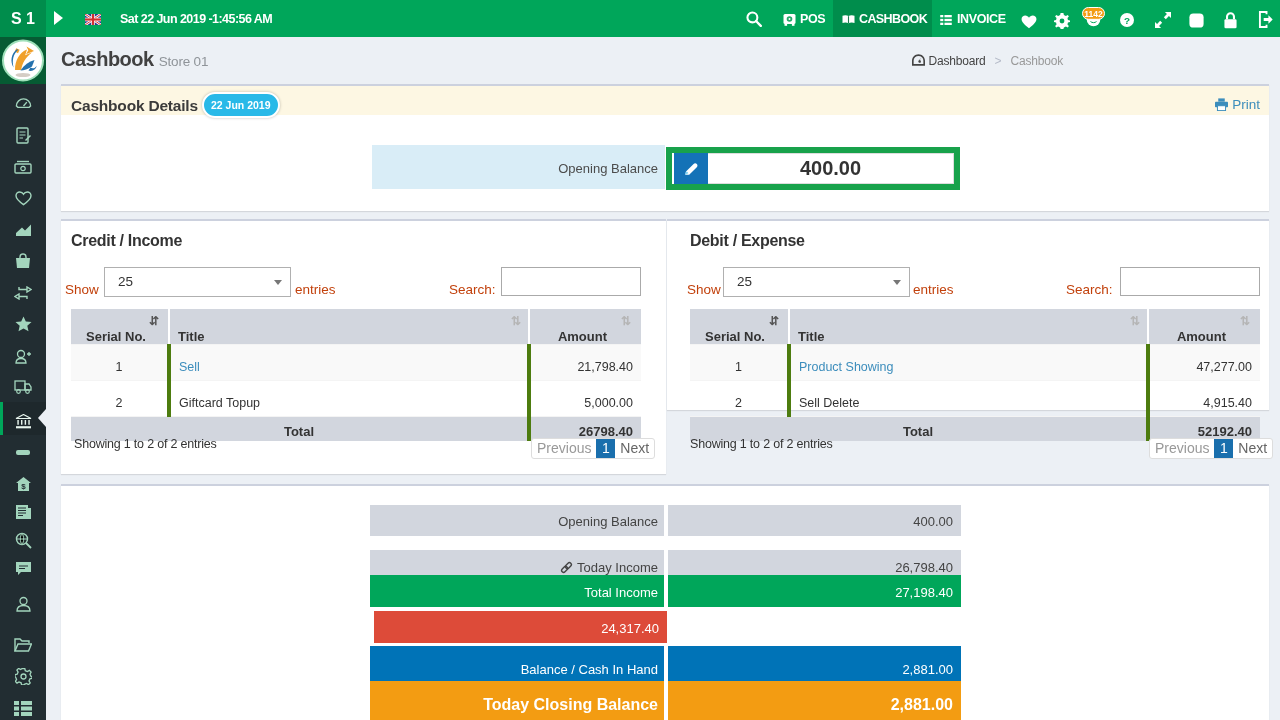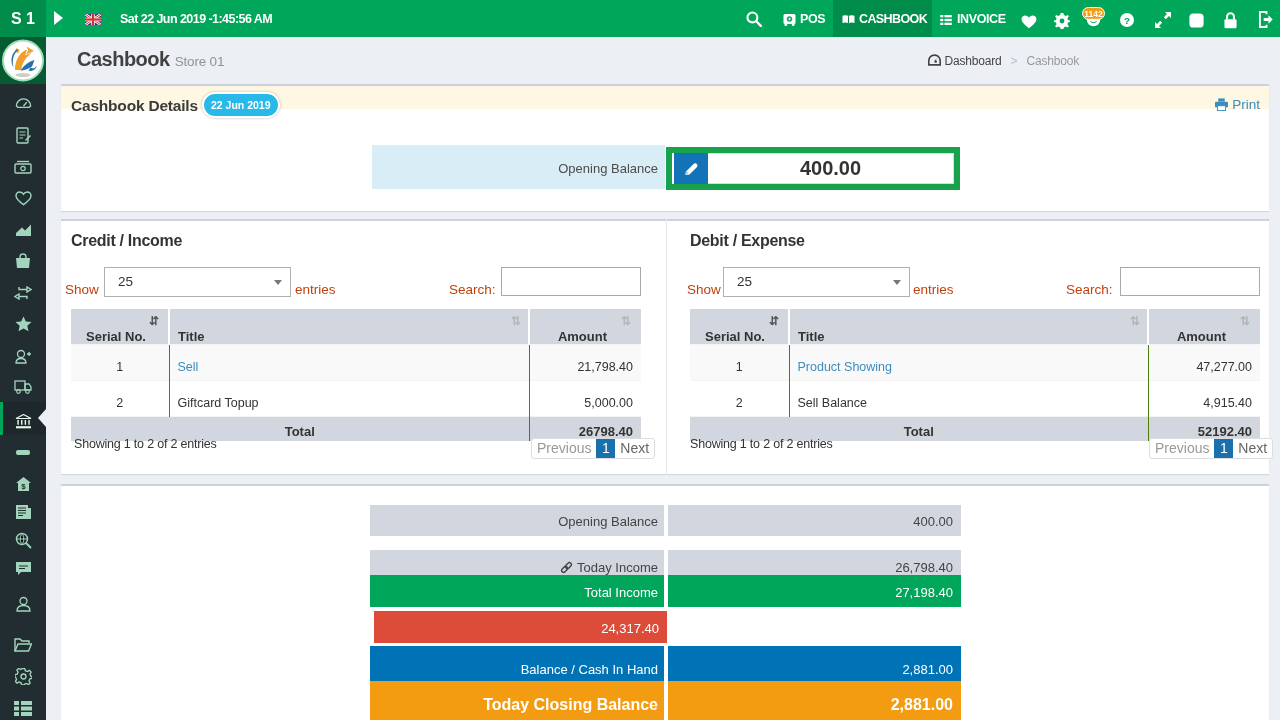--- a/index.html
+++ b/index.html
@@ -7,57 +7,57 @@
 body{font-family:"Liberation Sans",sans-serif;background:#ecf0f5;position:relative;font-size:14px;color:#333}
 .abs{position:absolute}
 
 #nav{position:absolute;left:0;top:0;width:1280px;height:37px;background:#00a65a}
 #navlogo{position:absolute;left:0;top:0;width:46px;height:37px;background:#008d4c;color:#fff;font-weight:bold;font-size:16px;text-align:center;line-height:37px}
 #toggle{position:absolute;left:54px;top:11px;width:0;height:0;border-left:9px solid #fff;border-top:7.5px solid transparent;border-bottom:7.5px solid transparent}
 #navdate{position:absolute;left:120px;top:0;height:37px;line-height:38px;color:#fff;font-weight:bold;font-size:12.5px;letter-spacing:-0.55px}
 #cbtab{position:absolute;left:833px;top:0;width:99px;height:37px;background:#008d4c}
 .navlbl{position:absolute;top:0;line-height:38px;color:#fff;font-weight:bold;font-size:12.5px;letter-spacing:-0.4px}
 
-#hdr{position:absolute;left:60px;top:37px;width:1027px;height:47px;background:#ecf0f5}
+#hdr{position:absolute;left:44px;top:37px;width:1027px;height:47px;background:#ecf0f5}
 #hdr h1{position:absolute;left:17px;font-size:20px;color:#414141;font-weight:bold;top:11px;letter-spacing:-0.5px}
 #hdr .sub{font-size:13.5px;color:#8f9499;font-weight:normal;letter-spacing:-0.2px}
 #crumb{position:absolute;right:8px;top:17px;font-size:12px;color:#444;letter-spacing:-0.2px}
 #crumb .sep{color:#b5bbc8;padding:0 6px}
 #crumb .cur{color:#999}
 
 #logosq{position:absolute;left:0;top:37px;width:46px;height:47px;background:#065b33}
 
 #sbar{position:absolute;left:0;top:84px;width:46px;height:636px;background:#222d32}
 .sic{position:absolute;left:0;width:46px;height:28px;display:flex;align-items:center;justify-content:center}
 #hl{position:absolute;left:0;top:318px;width:46px;height:33px;background:#1e282c;border-left:3px solid #00a65a}
 #hlarrow{position:absolute;right:0;top:325px;width:0;height:0;border-right:8px solid #ecf0f5;border-top:9px solid transparent;border-bottom:9px solid transparent}
 
 .panel{position:absolute;background:#fff;box-shadow:0 1px 1px rgba(0,0,0,0.1);border-top:2px solid #ccd1de}
 #p1{left:61px;top:84px;width:1208px;height:127px}
-#p1h{height:23px;background:#fdf7e3;position:relative}
+#p1h{height:29px;background:#fdf7e3;position:relative}
 #p1h b{position:absolute;left:10px;top:11px;font-size:15.5px;color:#3b3b3b;letter-spacing:-0.2px}
 #badge{position:absolute;left:141px;top:6px;background:#29b9e8;border:2px solid #fff;border-radius:999px;color:#fff;font-weight:bold;font-size:10.5px;padding:5px 7px;box-shadow:0 0 3px rgba(0,0,0,.25)}
 #printl{position:absolute;right:9px;top:11px;color:#3c8dbc;font-size:13.5px}
 #oblabel{position:absolute;left:311px;top:59px;width:293px;height:44px;background:#d9edf7;color:#4c4c4c;font-size:13px;line-height:48px;text-align:right;padding-right:7px}
 #obbox{position:absolute;left:605px;top:61px;width:294px;height:43px;background:#18a24b;padding:6px;display:flex}
 #obbtn{width:36px;background:#1472b7;border-left:2px solid #fff;border-top:0;border-bottom:0;display:flex;align-items:center;justify-content:center}
 #obval{flex:1;background:#fff;border:1px solid #ddd;border-left:none;text-align:center;font-size:20px;font-weight:bold;color:#333;line-height:29px}
 
 #pc{left:61px;top:219px;width:605px;height:255px}
-#pd{left:667px;top:219px;width:602px;height:255px}
+#pd{left:667px;top:219px;width:602px;height:191px}
 .ptitle{position:absolute;font-size:16px;font-weight:bold;color:#333;top:11px;letter-spacing:-0.3px}
 .lbl{position:absolute;font-size:13.5px;color:#c2410c;top:54px;line-height:29px}
 .dsel{position:absolute;top:46px;height:30px;border:1px solid #b0b0b0;background:#fff;font-size:13.5px;color:#333;line-height:28px;padding-left:13px}
 .dsel:after{content:"";position:absolute;right:8px;top:12px;border-left:4.5px solid transparent;border-right:4.5px solid transparent;border-top:5.5px solid #777}
 .sin{position:absolute;top:46px;height:29px;border:1px solid #aaa;background:#fff}
 table.dt{position:absolute;border-collapse:collapse;table-layout:fixed;font-size:12.5px}
 table.dt th{background:#d2d6de;font-weight:bold;color:#333;padding:20px 8px 0 8px;height:22px;text-align:left;border-left:2px solid #fff;border-right:2px solid #fff;white-space:nowrap;overflow:hidden;font-size:13px;position:relative}
 table.dt th:first-child{border-left:none}
 table.dt th:last-child{border-right:none}
-table.dt td{padding:13px 8px 3px 8px;border-top:1px solid #f4f4f4;border-left:1px solid #4d7c0f;line-height:19px}
+table.dt td{padding:13px 8px 3px 8px;border-top:1px solid #f4f4f4;border-left:4px solid #4d7c0f;line-height:19px}
 table.dt td:first-child{border-left:none}
 table.dt tr.odd td{background:#f9f9f9}
 table.dt tr.tot td{background:#d2d6de;font-weight:bold;padding:5px 8px 0 8px;height:22px;font-size:13px}
 .ca{text-align:center}
 table.dt th.ra{text-align:right}
 .ra{text-align:right}
 a.lnk{color:#3c8dbc;text-decoration:none}
 .sort{position:absolute;right:10px;top:5px;color:#b5b5b5;font-size:12px;letter-spacing:-3px}
 .showing{position:absolute;top:216px;font-size:12.5px;color:#333;letter-spacing:-0.2px}
 .pag{position:absolute;top:217px;height:21px;display:flex;font-size:14px;line-height:19px;border:1px solid #ddd;border-radius:3px;overflow:hidden;background:#fff}
@@ -399,21 +399,21 @@
           <th>Title<span class="sort">⇅</span></th>
           <th class="ra" style="padding-right:34px">Amount<span class="sort" style="right:13px">⇅</span></th>
         </tr>
     <tr class="odd">
           <td class="ca">1</td>
           <td><a class="lnk">Product Showing</a></td>
           <td class="ra">47,277.00</td>
         </tr>
     <tr>
           <td class="ca">2</td>
-          <td>Sell Balance</td>
+          <td>Sell Delete</td>
           <td class="ra">4,915.40</td>
         </tr>
     <tr class="tot">
           <td colspan="2" class="ca">Total</td>
           <td class="ra">52192.40</td>
         </tr>
   </tbody>
     </table>
   <div class="showing" style="left:23px">Showing 1 to 2 of 2 entries</div>
   <div class="pag" style="left:482px">

